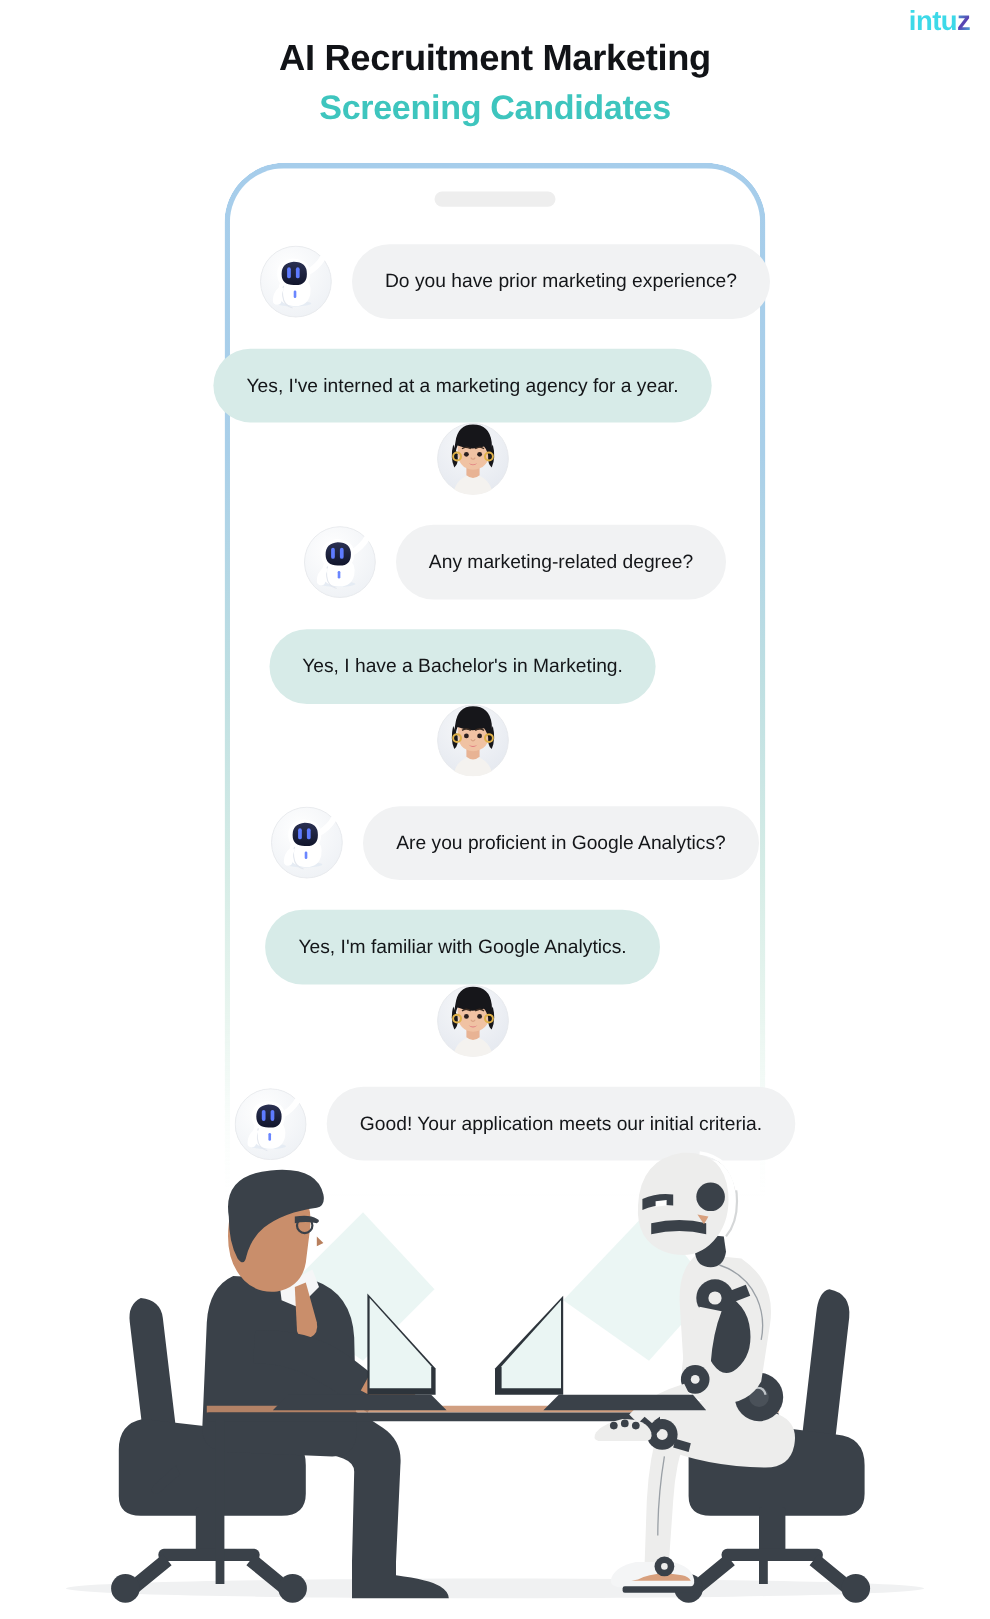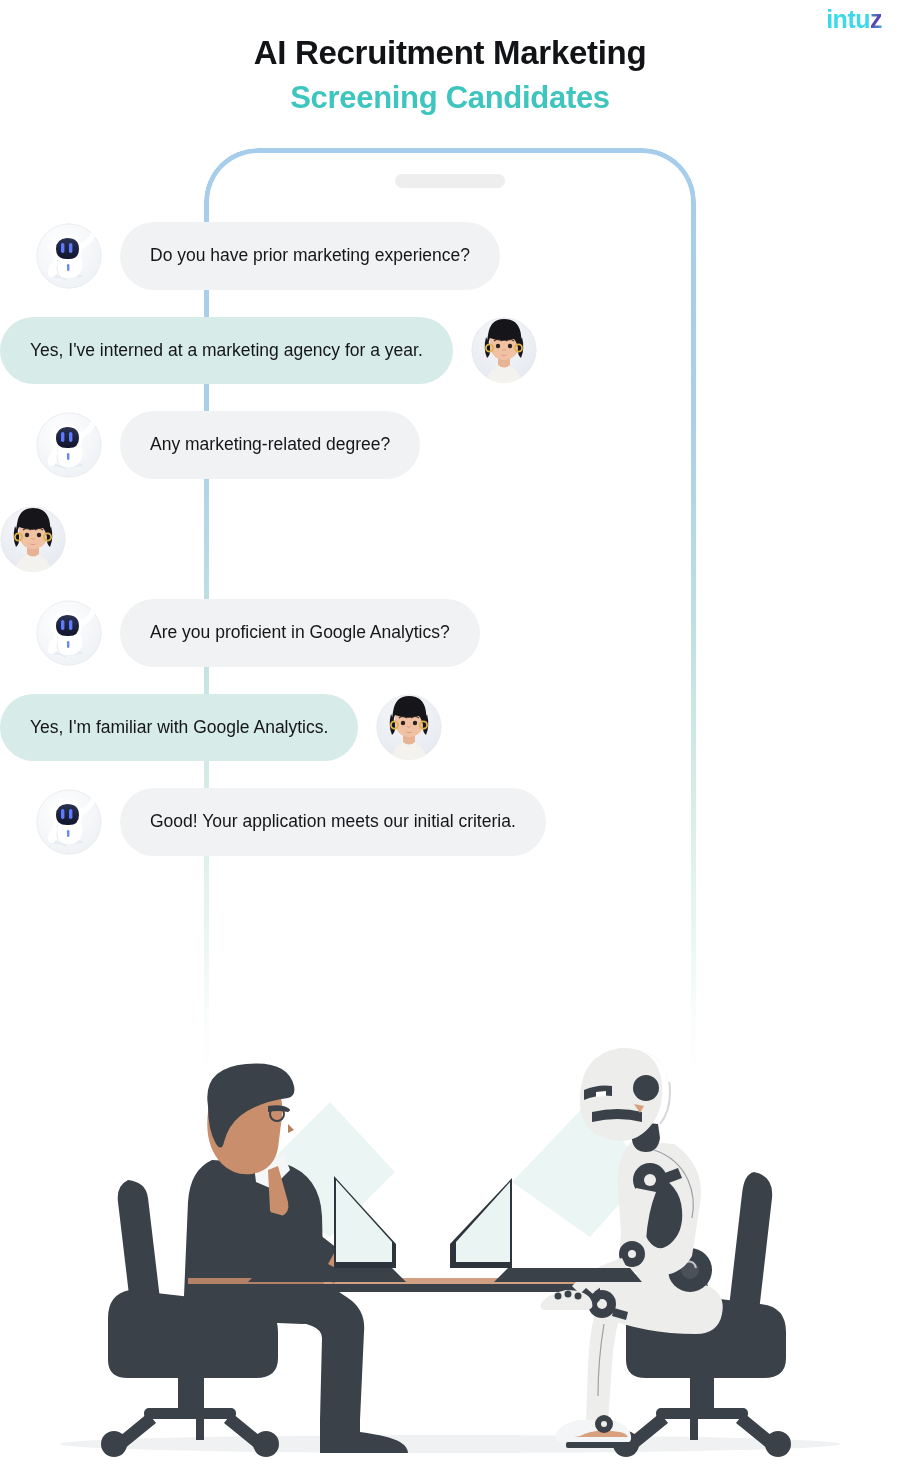--- a/index.html
+++ b/index.html
@@ -110,22 +110,22 @@
     top: 222px;
     width: 900px;
   }
   .msg-row {
     position: relative;
     display: flex;
     align-items: center;
     width: 900px;
     margin-bottom: 27px;
   }
-  .msg-row.bot { justify-content: flex-start; padding-left: 36px; }
-  .msg-row.user { justify-content: flex-start; padding-right: 41px; }
+  .msg-row.bot { justify-content: center; padding-left: 36px; }
+  .msg-row.user { justify-content: center; padding-right: 41px; flex-direction: column; }
 
   .bubble {
     font-size: 17.5px;
     color: #141619;
     line-height: 1.35;
     border-radius: 40px;
     white-space: nowrap;
   }
   .bubble.bot {
     background: #f1f2f3;
@@ -257,20 +257,21 @@
     <rect x="25" y="20" width="3.4" height="10" rx="1.7" fill="#5e7bff"></rect>
     <rect x="33" y="20" width="3.4" height="10" rx="1.7" fill="#5e7bff"></rect>
     <path d="M43 22 q9 -6 12 -12 q2 -3 4 -1 q2 2 0 5 q-5 8 -14 13 z" fill="#ffffff"></path>
     <path d="M18 38 q-6 5 -6 12 q0 4 4 4 q4 0 4 -5 q0 -6 2 -10 z" fill="#ffffff"></path>
     <rect x="31" y="41" width="2.4" height="7" rx="1.2" fill="#6a86ff"></rect>
   </svg>
         </div>
         <div class="bubble bot">Any marketing-related degree?</div>
       </div>
       <div class="msg-row user">
+        <div class="bubble user">Yes, I have a Bachelor's in Marketing.</div>
         <div class="avatar">
           <svg viewBox="0 0 66 66" xmlns="http://www.w3.org/2000/svg" aria-hidden="true">
     <defs>
       <radialGradient id="bgu" cx="45%" cy="30%" r="78%">
         <stop offset="0%" stop-color="#f7f8fa"></stop>
         <stop offset="100%" stop-color="#e4e8ef"></stop>
       </radialGradient>
     </defs>
     <circle cx="33" cy="33" r="32.2" fill="url(#bgu)" stroke="#e6e8ec" stroke-width="0.8"></circle>
     <path d="M15 66 q2 -16 18 -19 q16 3 18 19 z" fill="#f4f2ef"></path>

